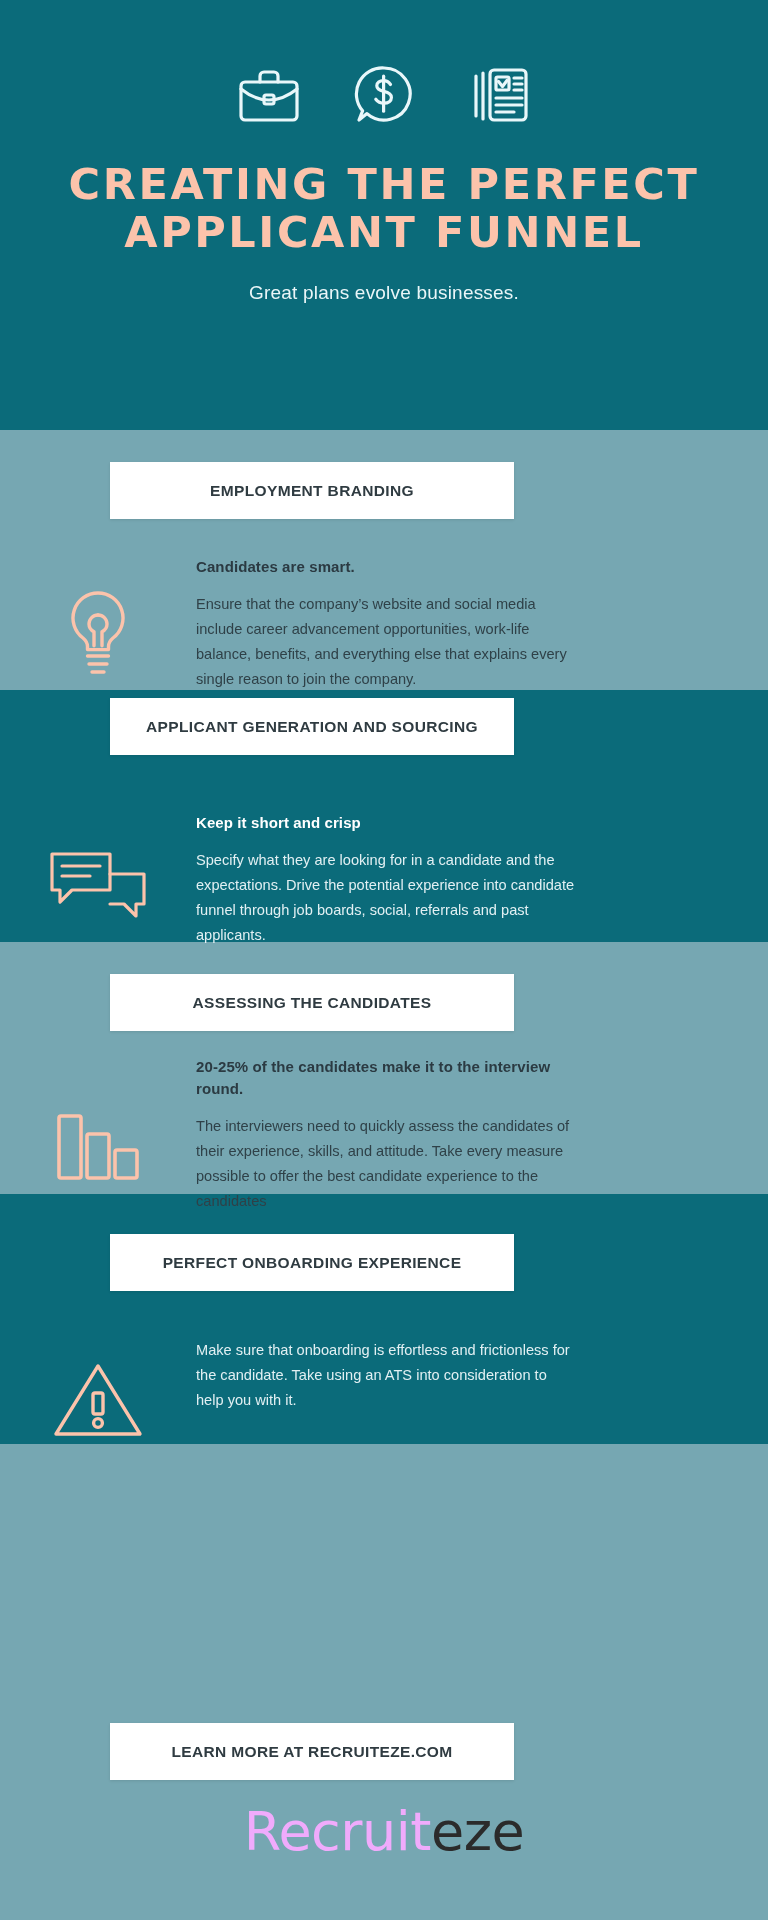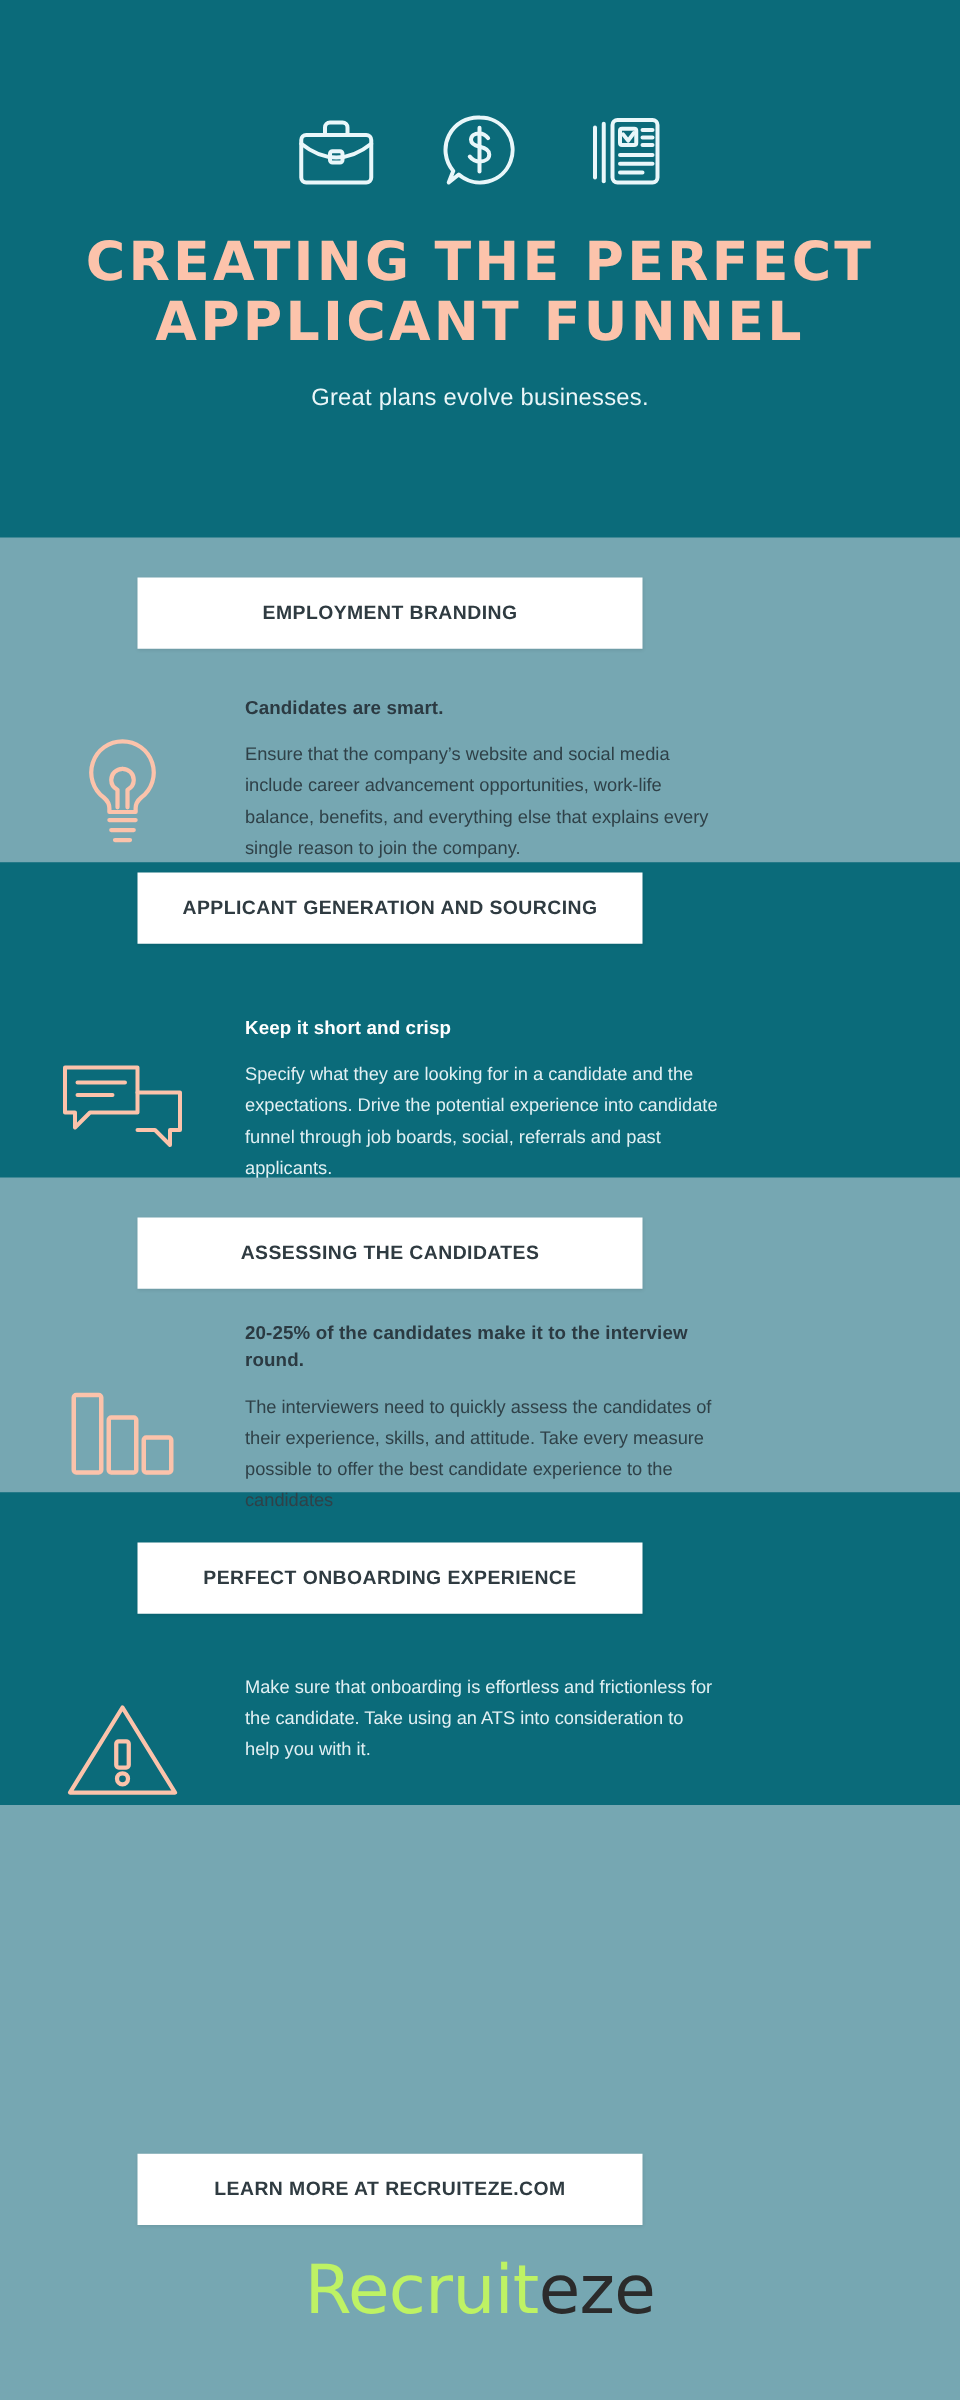--- a/index.html
+++ b/index.html
@@ -24,21 +24,21 @@
   
   .band { position: absolute; left: 0; width: 768px; }
   .band-dark  { background: #0b6b7a; }
   .band-light { background: #76a7b2; }
 
   
   .hero {
     position: absolute;
     left: 0; top: 0;
     width: 768px;
-    padding-top: 72px;
+    padding-top: 46px;
     text-align: center;
     z-index: 4;
   }
 
   .icon-row {
     display: flex;
     justify-content: center;
     align-items: flex-end;
     gap: 54px;
     height: 78px;
@@ -135,21 +135,21 @@
     left: 0; width: 768px;
     text-align: center;
     z-index: 5;
   }
   .logo-text {
     font-size: 54px;
     font-weight: 400;
     letter-spacing: -.5px;
     font-family: "DejaVu Sans", sans-serif;
   }
-  .logo-a { color: #bef264; }
+  .logo-a { color: #f0abfc; }
   .logo-b { color: #2b2b2b; }
   .logo-tie { position: relative; display: inline-block; }
 </style>
 </head>
 <body>
 
 <div id="infographic">
 
   <div class="band band-dark" style="top:0px;   height:430px;"></div>
   <div class="band band-light" style="top:430px; height:260px;"></div>

